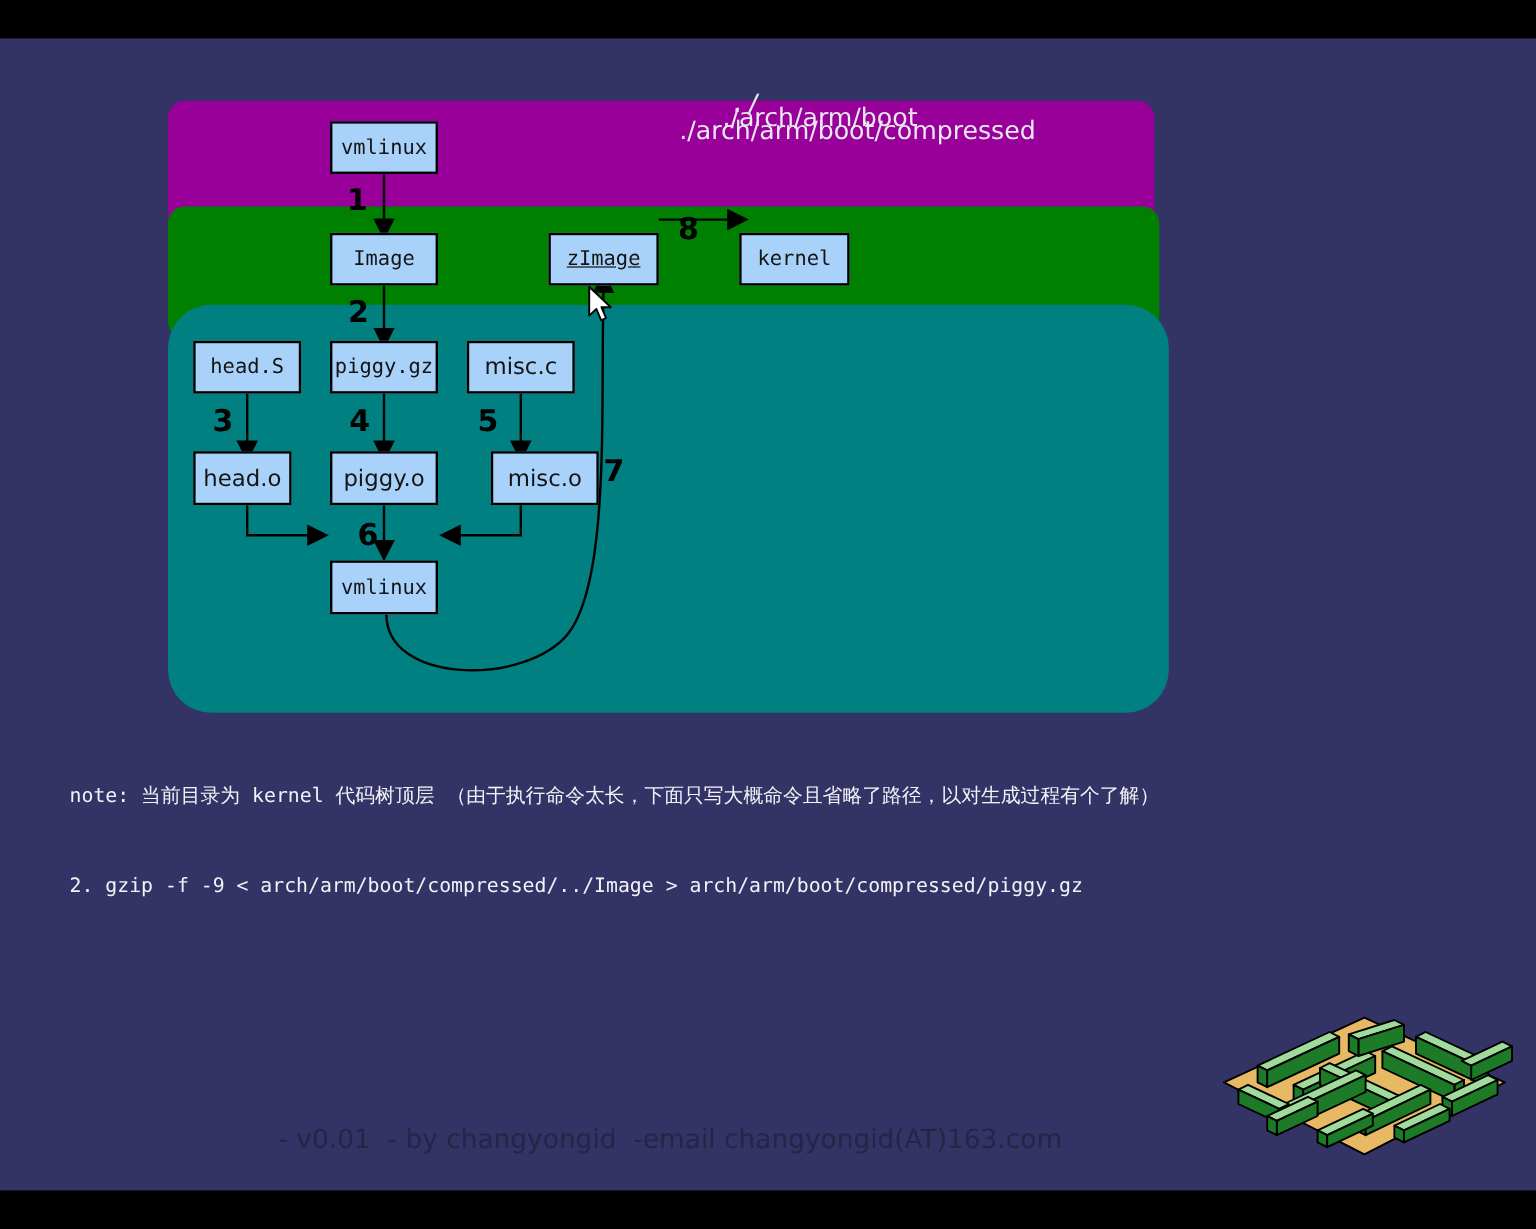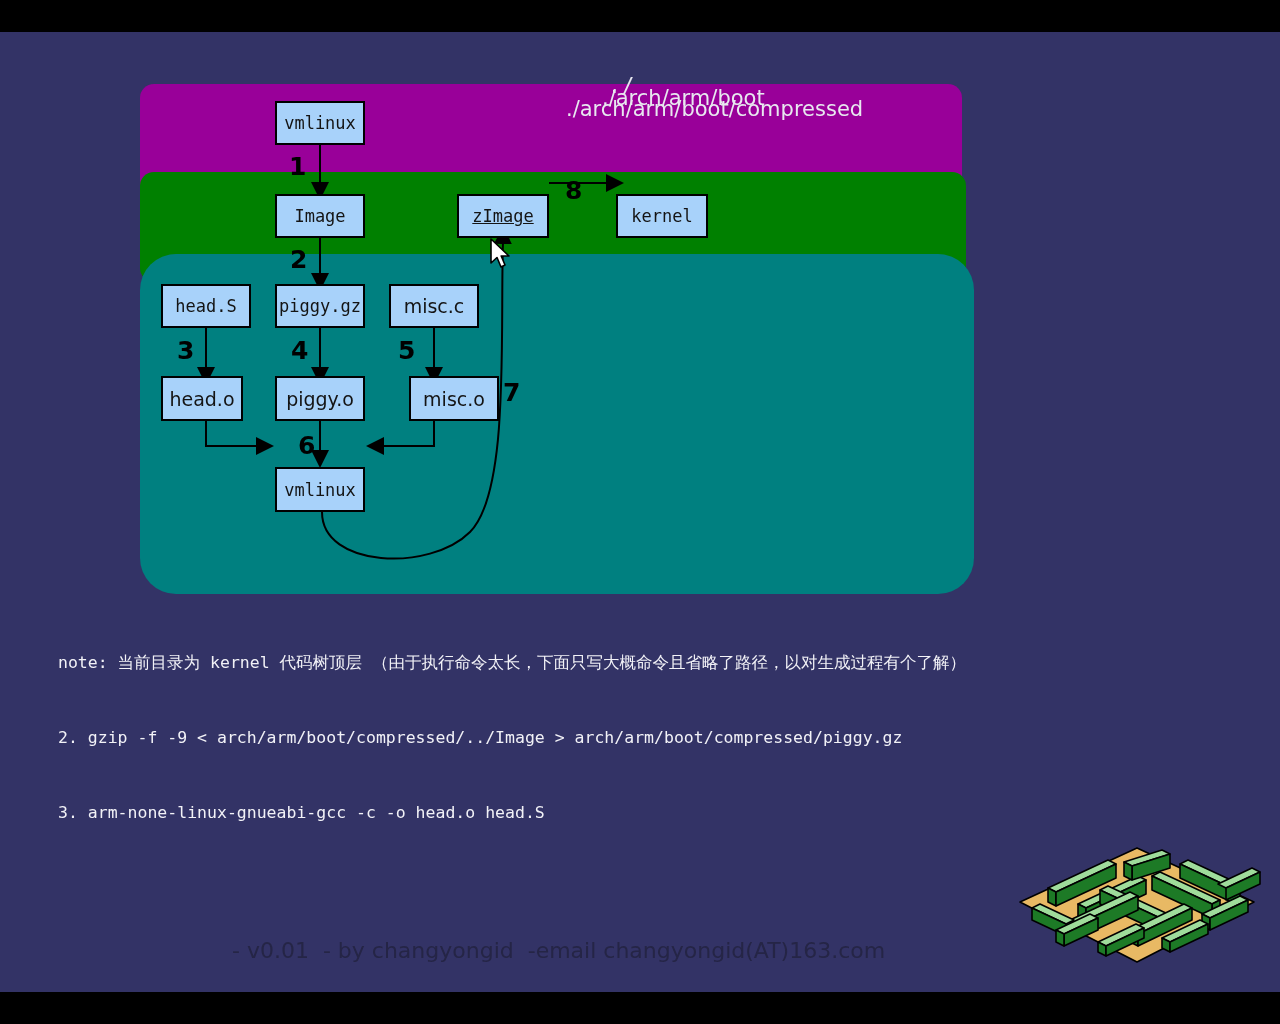--- a/index.html
+++ b/index.html
@@ -245,21 +245,20 @@
     <div class="num" style="left:503px; top:348px;">7</div>
     <div class="num" style="left:565px; top:146px;">8</div>
 
     <svg class="cursor" style="left:489px; top:206px;" width="24" height="34" viewBox="0 0 24 34" xmlns="http://www.w3.org/2000/svg">
       <path d="M2,1 L2,25 L8,19.5 L12,29 L16,27 L12.2,18 L20,18 z" fill="#ffffff" stroke="#000000" stroke-width="1.6" stroke-linejoin="round"></path>
     </svg>
 
     <div class="note">
       <div>note: 当前目录为 kernel 代码树顶层 （由于执行命令太长，下面只写大概命令且省略了路径，以对生成过程有个了解）</div>
       <div>2. gzip -f -9 &lt; arch/arm/boot/compressed/../Image &gt; arch/arm/boot/compressed/piggy.gz</div>
-      <div>3. arm-none-linux-gnueabi-gcc -c -o head.o head.S</div>
       
       
       
       
     </div>
 
     <div class="footer">- v0.01  - by changyongid  -email changyongid(AT)163.com</div>
 
     <svg class="logo" viewBox="0 0 250 130" xmlns="http://www.w3.org/2000/svg">
       <g stroke="#000000" stroke-width="1.6" stroke-linejoin="round">

